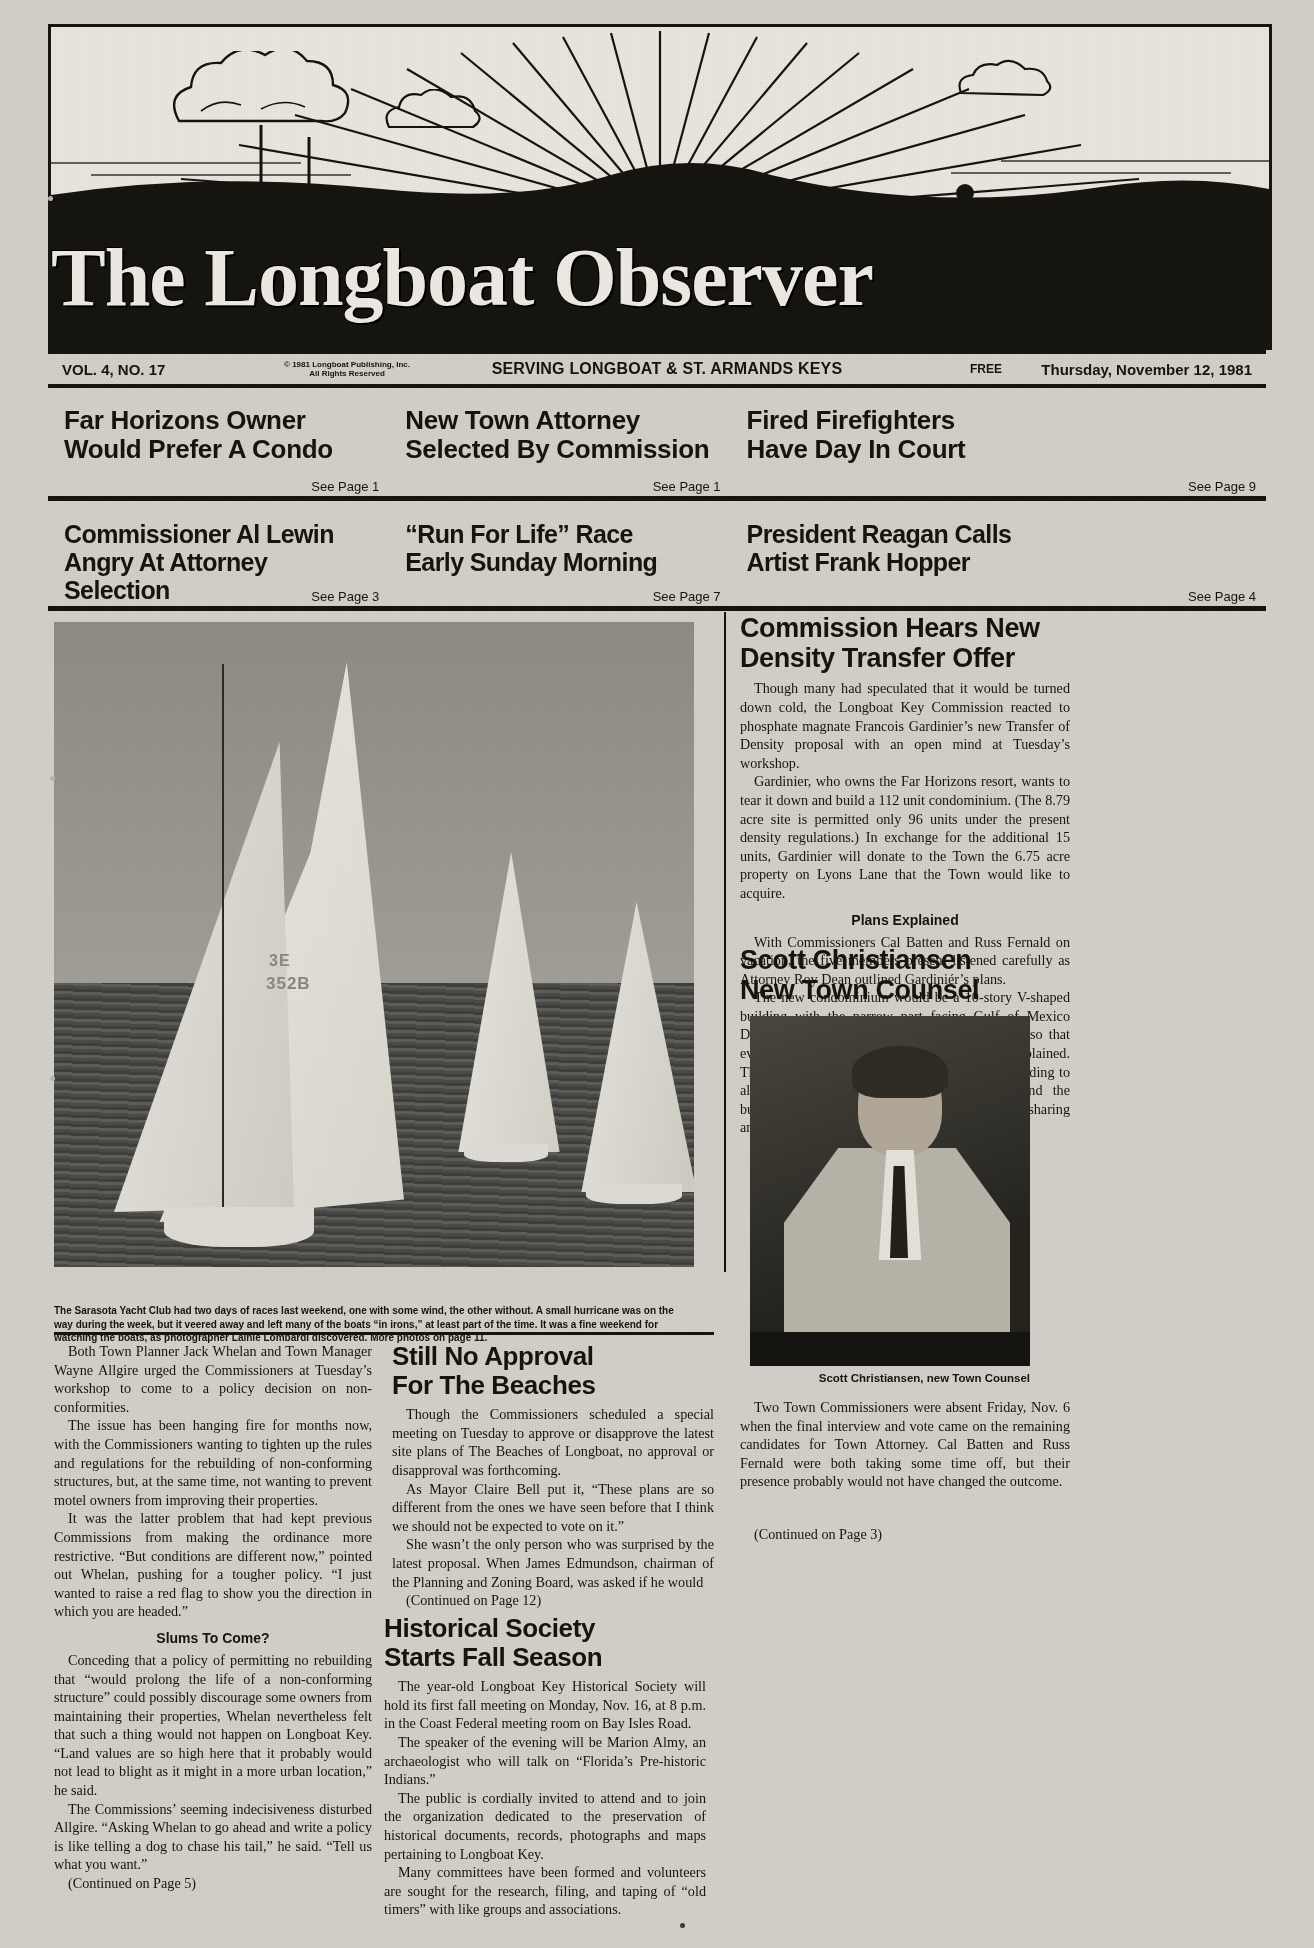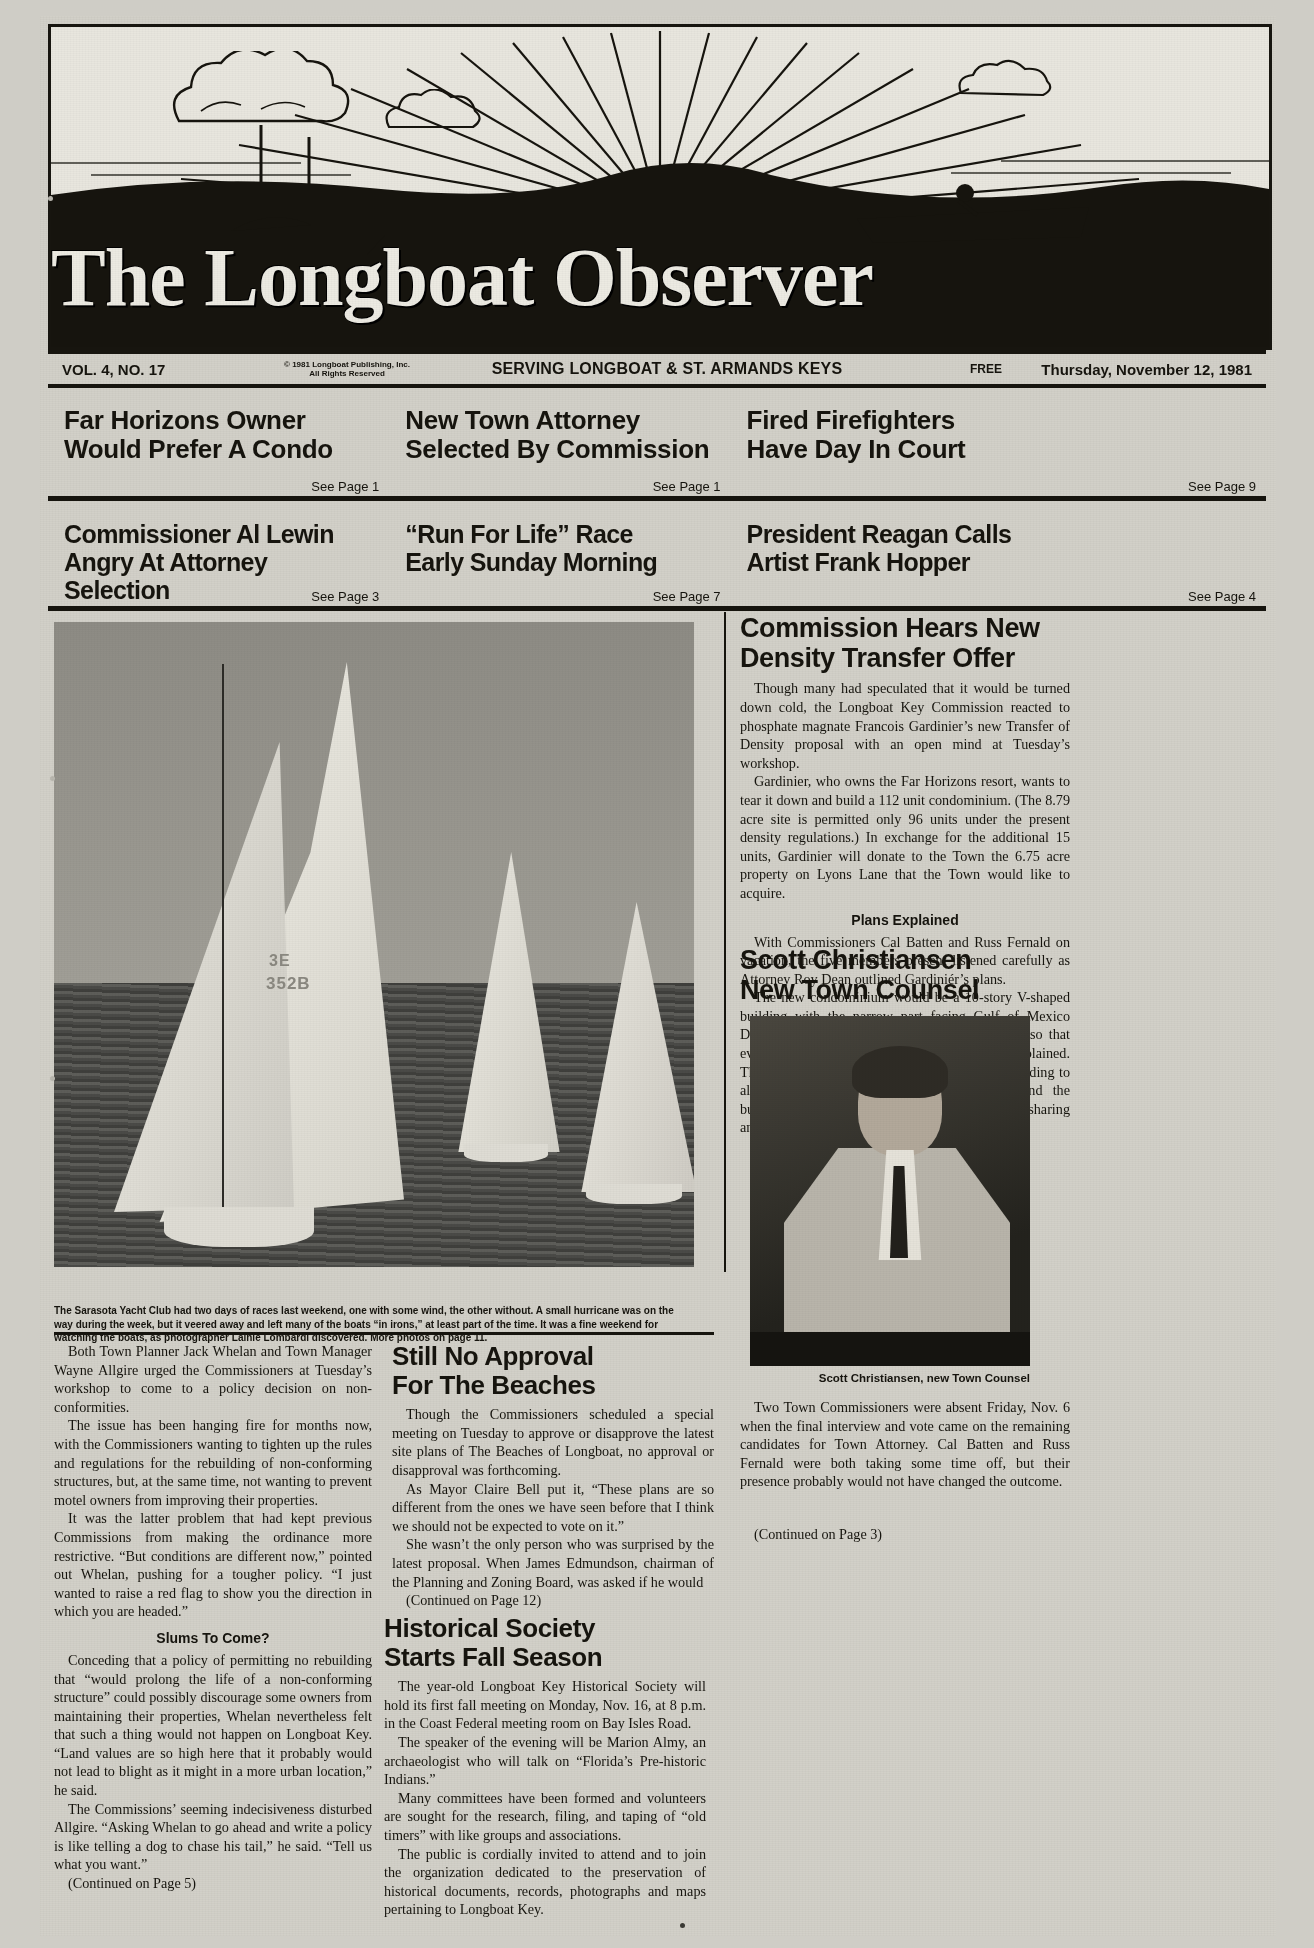--- a/index.html
+++ b/index.html
@@ -386,22 +386,22 @@
       <p>As Mayor Claire Bell put it, “These plans are so different from the ones we have seen before that I think we should not be expected to vote on it.”</p>
       <p>She wasn’t the only person who was surprised by the latest proposal. When James Edmundson, chairman of the Planning and Zoning Board, was asked if he would</p>
       <p class="contd">(Continued on Page 12)</p>
     </div>
 
     <div class="col" style="left:344px;top:1598px;width:322px">
       <h1 class="sm" style="white-space:pre-line">Historical Society
 Starts Fall Season</h1>
       <p>The year-old Longboat Key Historical Society will hold its first fall meeting on Monday, Nov. 16, at 8 p.m. in the Coast Federal meeting room on Bay Isles Road.</p>
       <p>The speaker of the evening will be Marion Almy, an archaeologist who will talk on “Florida’s Pre-historic Indians.”</p>
+      <p>The public is cordially invited to attend and to join the organization dedicated to the preservation of historical documents, records, photographs and maps pertaining to Longboat Key.</p>
       <p>Many committees have been formed and volunteers are sought for the research, filing, and taping of “old timers” with like groups and associations.</p>
-      <p>The public is cordially invited to attend and to join the organization dedicated to the preservation of historical documents, records, photographs and maps pertaining to Longboat Key.</p>
     </div>
 
     <div class="dot" style="left:8px;top:180px"></div>
     <div class="dot" style="left:10px;top:760px"></div>
     <div class="dot" style="left:10px;top:1060px"></div>
     <div class="dot" style="left:640px;bottom:8px;background:#3b3a35"></div>
 
     <div class="grain"></div>
   </div>
 </div>

